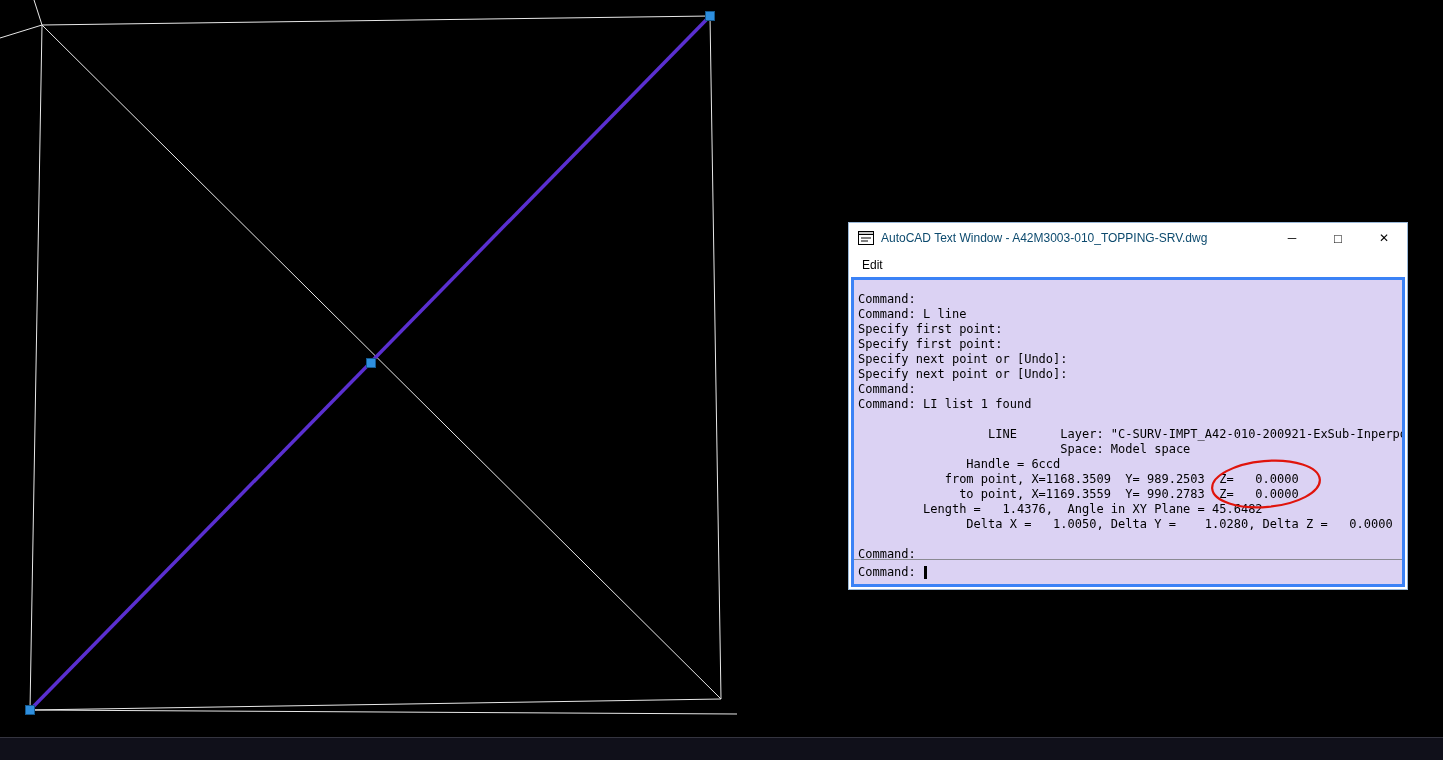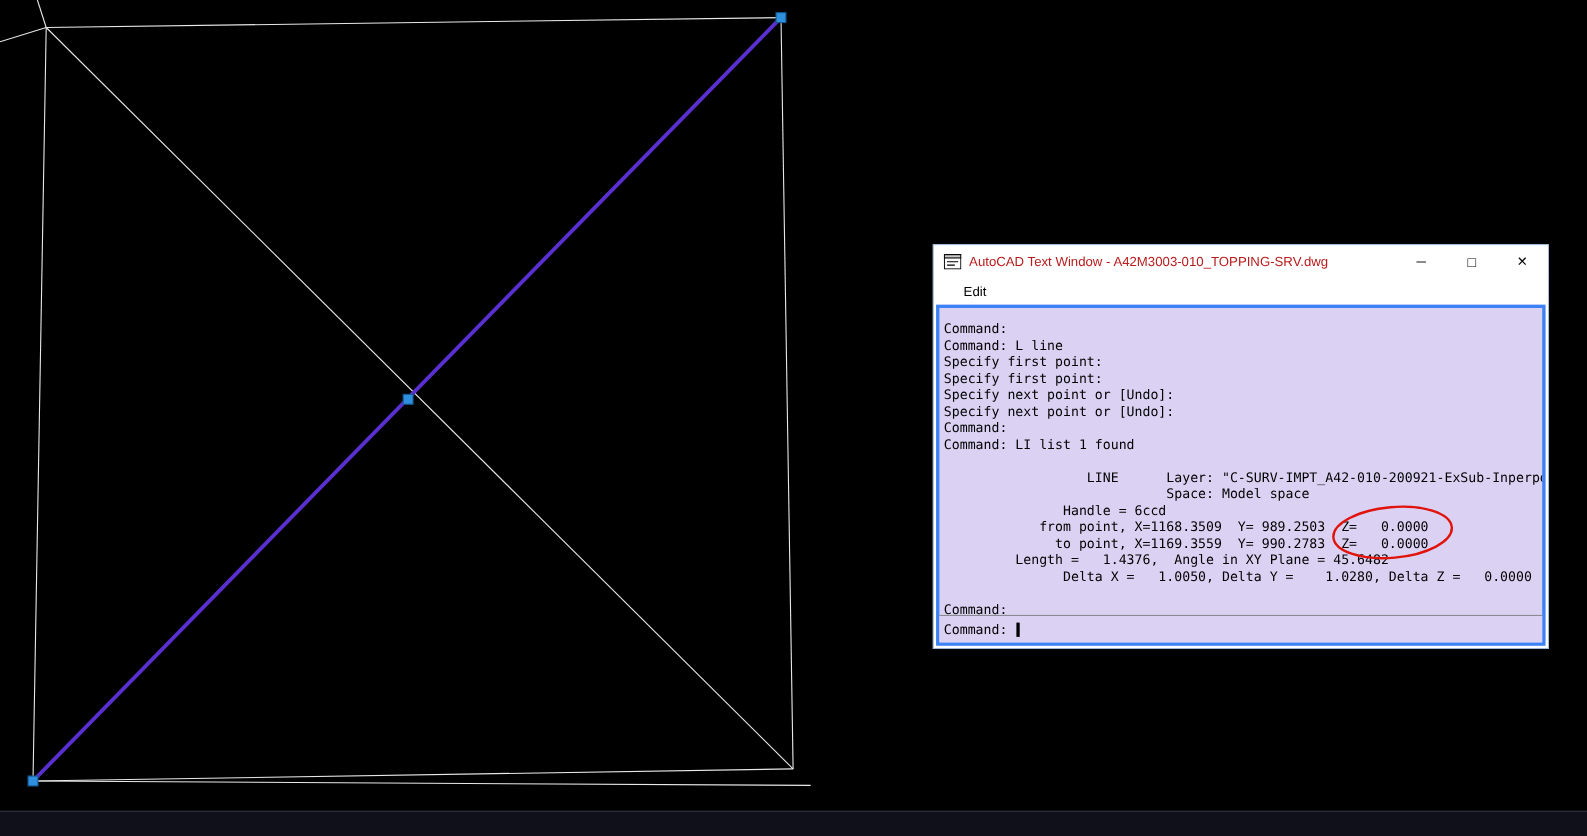--- a/index.html
+++ b/index.html
@@ -35,32 +35,32 @@
     background:#ffffff;border:1px solid var(--window-border);
     box-shadow:0 4px 14px rgba(0,0,0,.55);
     display:flex;flex-direction:column;
   }
   .titlebar{
     height:30px;flex:0 0 30px;display:flex;align-items:center;
     background:#ffffff;padding-left:9px;
   }
   .titlebar-icon{width:16px;height:14px;flex:0 0 16px;display:block;}
   .title-text{
-    font-size:12px;color:#b91c1c;margin-left:7px;flex:1;
+    font-size:12px;color:#0c4a6e;margin-left:7px;flex:1;
     white-space:nowrap;overflow:hidden;
   }
   .win-buttons{display:flex;height:100%;}
   .win-btn{
     width:46px;height:100%;display:flex;align-items:center;justify-content:center;
     font-size:12px;color:#000;cursor:default;user-select:none;
   }
   .win-btn.max{font-size:13px;}
   .menubar{
     height:23px;flex:0 0 23px;background:#ffffff;display:flex;align-items:center;
-    padding-left:23px;
+    padding-left:9px;
   }
   .menu-item{font-size:12px;color:#000;padding:2px 4px;}
   .client{
     flex:1;display:flex;flex-direction:column;background:#ffffff;
     padding:1px 2px 2px 2px;min-height:0;
   }
   .client-inner{
     flex:1;display:flex;flex-direction:column;min-height:0;
     border:3px solid #3b82f6;background:var(--terminal-bg);
   }

